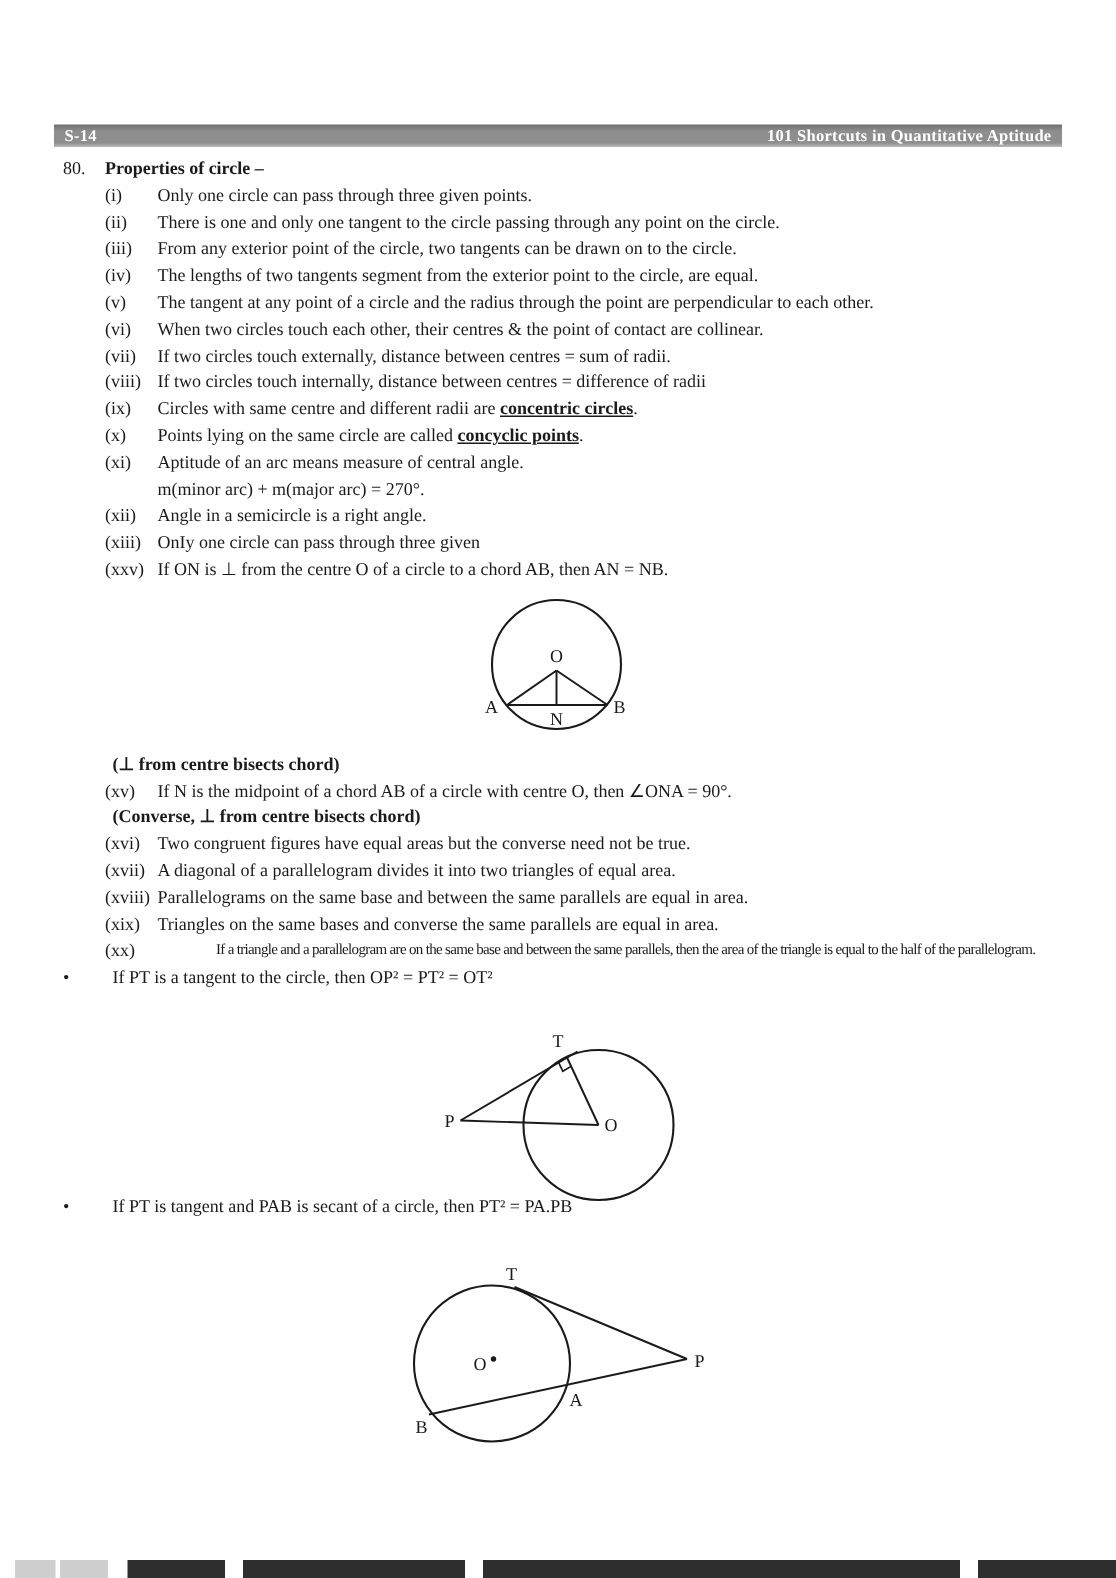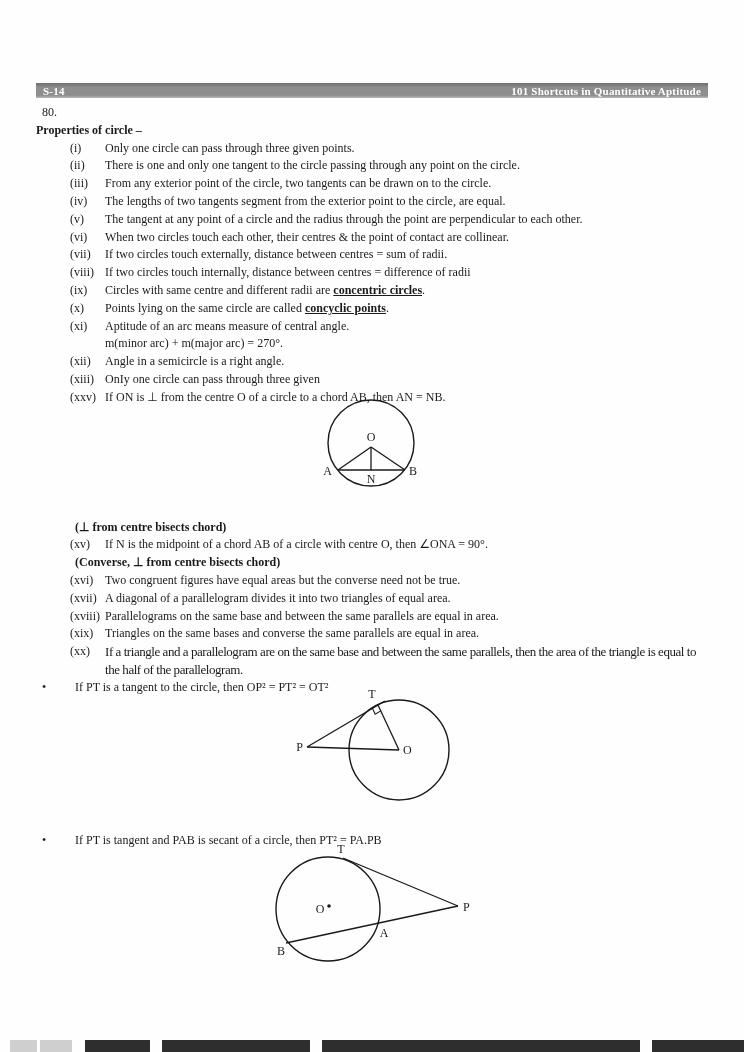--- a/index.html
+++ b/index.html
@@ -4,28 +4,28 @@
 <style>
   html,body{margin:0;padding:0;background:#e8e8e8;}
   .page{position:relative;width:744px;height:1052px;background:#fefefe;overflow:hidden;
         font-family:"Liberation Serif", serif;color:#1a1a1a;}
   .hdr{position:absolute;top:83px;left:36px;width:672px;height:15px;
        background:linear-gradient(180deg,#6f6f6f 0%,#8e8e8e 30%,#8e8e8e 82%,#b9b9b9 100%);
        display:flex;align-items:center;justify-content:space-between;
        padding:0 7px;box-sizing:border-box;}
   .hdr span{color:#fff;font-weight:bold;font-size:11px;letter-spacing:.2px;}
   .content{position:absolute;top:104px;left:36px;width:672px;font-size:12px;line-height:17.8px;}
-  .main{display:flex;flex-direction:column;}
+  .main{display:flex;}
   .main .no{width:28px;padding-left:6px;flex-shrink:0;}
   .main .ttl{font-weight:bold;}
   .prop{display:flex;margin-left:34px;}
   .prop .rn{width:35px;flex-shrink:0;}
   .prop .tx{flex:1;}
   .prop .tx b{font-weight:bold;text-decoration:underline;}
-  .cond .tx{font-size:13px;letter-spacing:-0.45px;}
+  .cond .tx{font-size:10px;letter-spacing:-0.45px;margin-left:39px;}
   .cap{margin-left:39px;font-weight:bold;}
   .bullet{display:flex;}
   .bullet .dot{width:33px;padding-left:6px;flex-shrink:0;}
   .spacer{width:1px;}
   .sp1{height:112px;} .sp2{height:135px;}
   svg{position:absolute;overflow:visible;}
   svg .ln{stroke:#1a1a1a;stroke-width:1.3;fill:none;}
   svg .cr{stroke:#1a1a1a;stroke-width:1.4;fill:none;}
   svg text{font-family:"Liberation Serif",serif;font-size:12px;fill:#1a1a1a;}
   .foot{position:absolute;top:1040px;left:0;width:744px;height:12px;}

